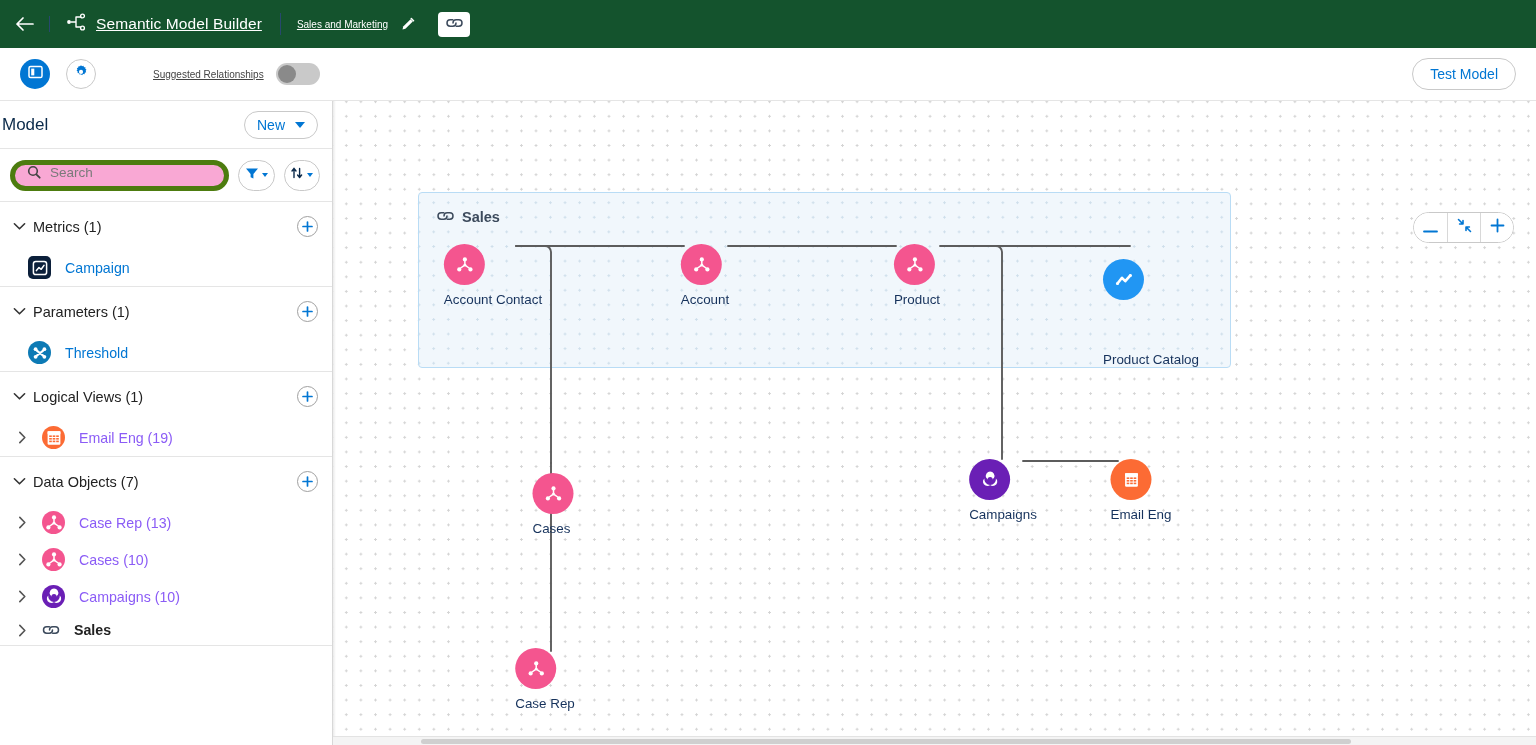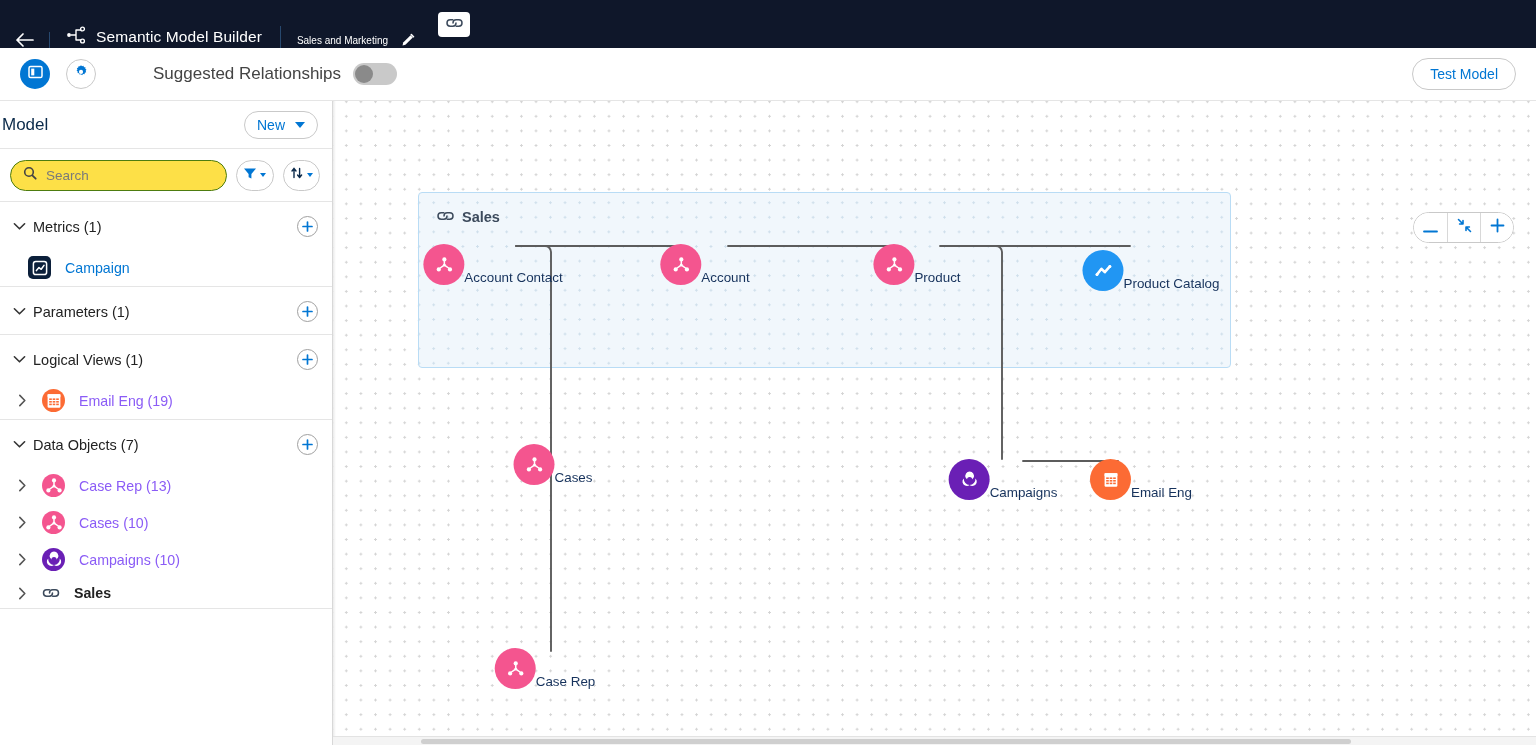--- a/index.html
+++ b/index.html
@@ -6,25 +6,26 @@
   html, body {
     width: 1536px; height: 745px;
     font-family: "Liberation Sans", sans-serif;
     background: #ffffff;
     overflow: hidden;
   }
 
   
   .topnav {
     height: 48px;
-    background: #0f172a;
+    background: #14532d;
     display: flex;
-    align-items: flex-end;
+    align-items: center;
     color: #ffffff;
     position: relative;
+    text-decoration: underline;
   }
   .topnav-back {
     width: 50px;
     display: flex; align-items: center; justify-content: center;
     border-right: 1px solid #27486e;
     cursor: pointer;
   }
   .topnav-back svg { display:block; }
   .topnav-app {
     display: flex; align-items: center; gap: 10px;
@@ -65,21 +66,21 @@
     display: flex; align-items: center; justify-content: center;
     cursor: pointer;
     flex: 0 0 auto;
   }
   .round-btn.filled { background: #0176d3; margin-left: 10px; }
   .round-btn.outlined { border: 1px solid #c9c9c9; background:#fff; margin-left: 16px; }
   .tb-toggle-group {
     display: flex; align-items: center; gap: 12px;
     margin-left: 57px;
   }
-  .tb-label { font-size: 17px; color: #444444; }
+  .tb-label { font-size: 10px; color: #444444; text-decoration: underline; }
   .switch {
     width: 44px; height: 22px; border-radius: 11px;
     background: #c9c9c9;
     position: relative;
     cursor: pointer;
   }
   .switch .knob {
     position: absolute; top: 2px; left: 2px;
     width: 18px; height: 18px; border-radius: 50%;
     background: #8a8a8a;
@@ -127,24 +128,24 @@
 
   .sb-search-row {
     height: 53px;
     display: flex; align-items: center; gap: 9px;
     padding: 0 12px 0 10px;
     border-bottom: 1px solid #e5e5e5;
   }
   .search-box {
     flex: 1 1 auto;
     height: 31px;
-    border: 1px solid #4d7c0f; border-radius: 16px;
-    display: flex; align-items: center; gap: 9px;
+    border: 5px solid #4d7c0f; border-radius: 16px;
+    display: flex; align-items: flex-start; gap: 9px;
     padding: 0 12px;
-    background: #fde047;
+    background: #f9a8d4;
   }
   .search-box input {
     border: 0; outline: 0; font-size: 13.5px; color: #444;
     background: transparent; width: 100%;
     font-family: "Liberation Sans", sans-serif;
   }
   .search-box input::placeholder { color: #7a7a7a; }
   .icon-pill {
     width: 39px; height: 31px;
     border: 1px solid #c9c9c9; border-radius: 16px;
@@ -234,21 +235,21 @@
     position: absolute; left: 18px; top: 16px;
     display: flex; align-items: center; gap: 8px;
     font-size: 14.5px; color: #3c4a5c; font-weight: bold;
   }
 
   .edges { position: absolute; inset: 0; z-index: 2; pointer-events: none; }
 
   .node {
     position: absolute;
     z-index: 3;
-    display: flex; flex-direction: row; align-items: flex-end;
+    display: flex; flex-direction: column; align-items: flex-start;
     transform: translateX(-50%);
     cursor: pointer;
   }
   .node-circle {
     width: 41px; height: 41px; border-radius: 50%;
     display: flex; align-items: center; justify-content: center;
   }
   .node-label {
     margin-top: 7px;
     font-size: 13.4px; color: #16325c;
@@ -418,20 +419,32 @@
               <svg width="13" height="9" viewBox="0 0 13 9">
                 <path d="M1.4 1.8 L6.5 6.8 L11.6 1.8" stroke="#333" stroke-width="1.6" fill="none" stroke-linecap="round" stroke-linejoin="round"></path>
               </svg>
             </span>
      <span class="section-title">Parameters (1)</span>
      <span class="plus-circle">
               <svg width="11" height="11" viewBox="0 0 11 11">
                 <path d="M5.5 1 V10 M1 5.5 H10" stroke="#0176d3" stroke-width="1.7" stroke-linecap="round"></path>
               </svg>
             </span>
+          </div>
+          <div class="tree-row row-indent-1">
+            <span class="node-badge" style="background:#0d7ab5">
+              <svg width="20" height="20" viewBox="0 0 20 20">
+        <circle cx="5.6" cy="6.2" r="1.9" fill="white"></circle>
+        <circle cx="14.4" cy="6.2" r="1.9" fill="white"></circle>
+        <circle cx="5.6" cy="13.8" r="1.9" fill="white"></circle>
+        <circle cx="14.4" cy="13.8" r="1.9" fill="white"></circle>
+        <path d="M6.8 7.6 L13.2 12.6 M13.2 7.6 L6.8 12.6" stroke="white" stroke-width="2.1" stroke-linecap="round"></path>
+      </svg>
+            </span>
+            <span class="row-label link">Threshold</span>
           </div>
         </div>
         <div class="section">
           <div class="section-head">
             <span class="chev">
               <svg width="13" height="9" viewBox="0 0 13 9">
                 <path d="M1.4 1.8 L6.5 6.8 L11.6 1.8" stroke="#333" stroke-width="1.6" fill="none" stroke-linecap="round" stroke-linejoin="round"></path>
               </svg>
             </span>
      <span class="section-title">Logical Views (1)</span>
@@ -631,31 +644,31 @@
             <svg width="22" height="22" viewBox="0 0 22 22">
         <circle cx="11" cy="5.4" r="2.1" fill="white"></circle>
         <circle cx="5.4" cy="15.4" r="2.1" fill="white"></circle>
         <circle cx="16.6" cy="15.4" r="2.1" fill="white"></circle>
         <circle cx="11" cy="11" r="1.5" fill="white"></circle>
         <path d="M11 7.2 V9.6 M9.8 11.9 L6.8 14 M12.2 11.9 L15.2 14" stroke="white" stroke-width="1.5" stroke-linecap="round"></path>
       </svg>
           </span>
      <span class="node-label">Product</span>
         </div>
-        <div class="node" style="left: 818px; top: 149px;">
+        <div class="node" style="left: 818px; top: 158px; gap: 45px;">
           <span class="node-circle" style="background:#2196f3">
             <svg width="24" height="24" viewBox="0 0 24 24">
         <path d="M5.5 15.5 L10 9.8 L13.3 13.2 L18.4 7.4" stroke="white" stroke-width="2.6" fill="none" stroke-linecap="round" stroke-linejoin="round"></path>
         <circle cx="18.4" cy="7.4" r="1.5" fill="white"></circle>
         <circle cx="5.5" cy="15.5" r="1.5" fill="white"></circle>
       </svg>
           </span>
      <span class="node-label">Product Catalog</span>
         </div>
-        <div class="node" style="left: 220px; top: 343px;">
+        <div class="node" style="left: 220px; top: 372px;">
           <span class="node-circle" style="background:#f4558f">
             <svg width="22" height="22" viewBox="0 0 22 22">
         <circle cx="11" cy="5.4" r="2.1" fill="white"></circle>
         <circle cx="5.4" cy="15.4" r="2.1" fill="white"></circle>
         <circle cx="16.6" cy="15.4" r="2.1" fill="white"></circle>
         <circle cx="11" cy="11" r="1.5" fill="white"></circle>
         <path d="M11 7.2 V9.6 M9.8 11.9 L6.8 14 M12.2 11.9 L15.2 14" stroke="white" stroke-width="1.5" stroke-linecap="round"></path>
       </svg>
           </span>
      <span class="node-label">Cases</span>

